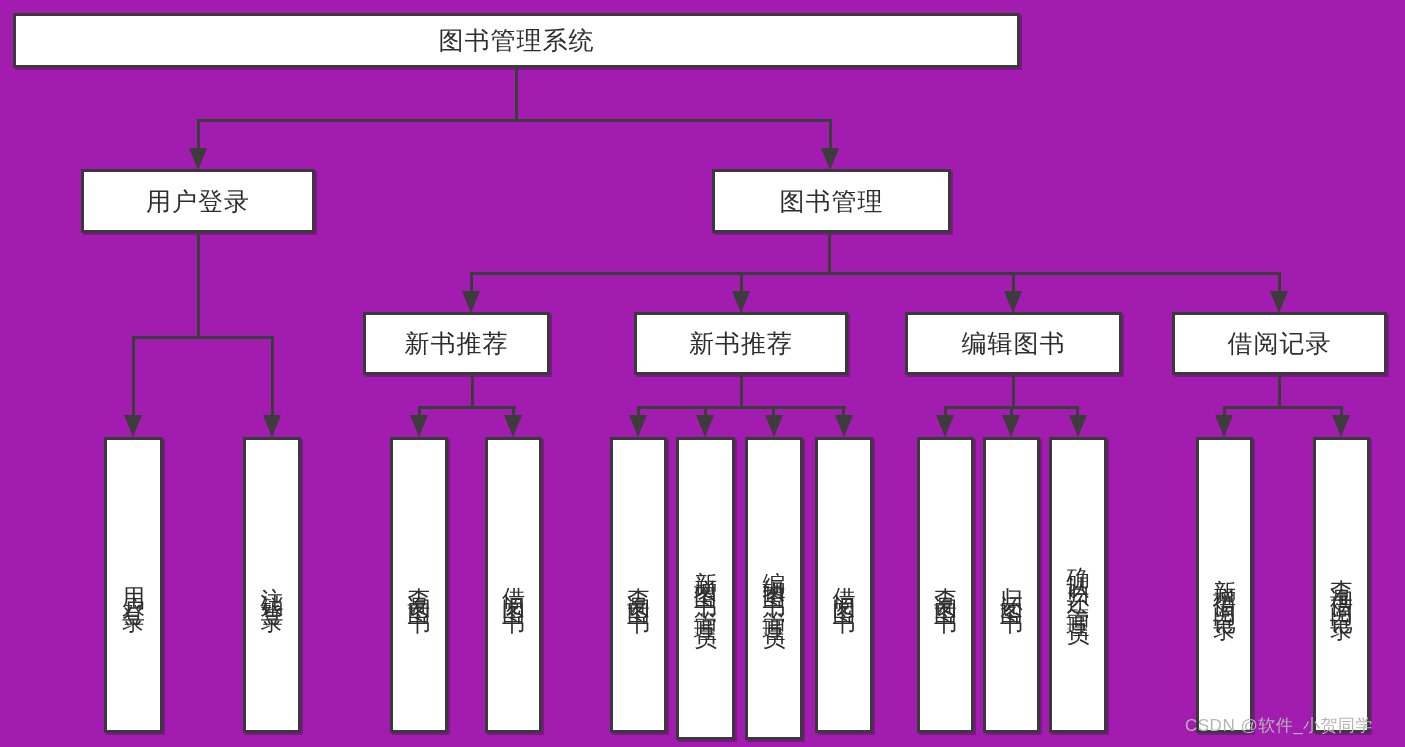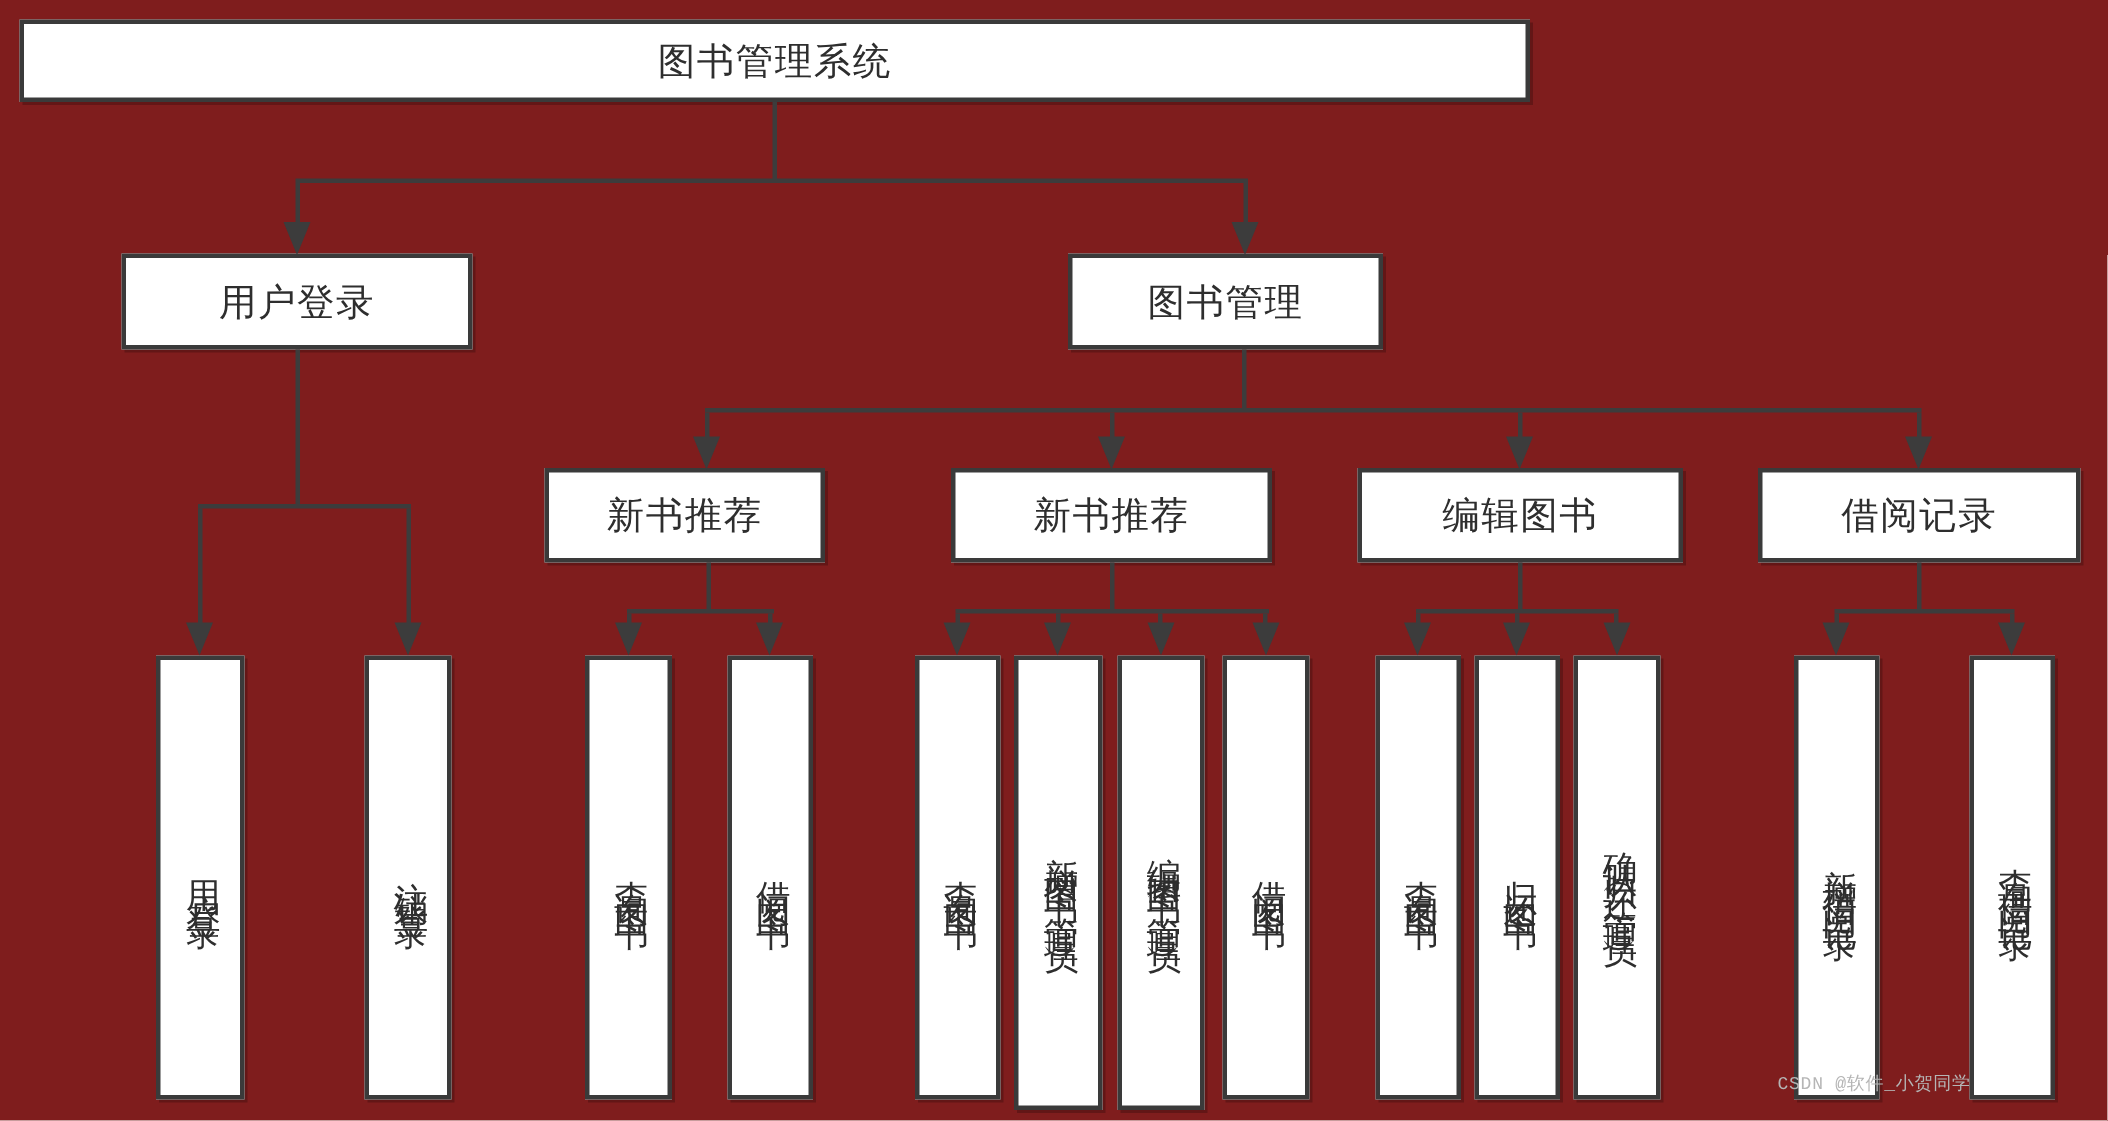--- a/index.html
+++ b/index.html
@@ -1,55 +1,55 @@
 <!DOCTYPE html>
 <html><head>
 <meta charset="utf-8">
 <style>
   html,body{margin:0;padding:0;background:#ffffff;}
   body{font-family:"Liberation Sans", sans-serif;}
-  .stage{position:relative;width:1405px;height:747px;background:#7f1d1d;overflow:hidden;font-family:Liberation Mono, monospace;}
+  .stage{position:relative;width:1405px;height:747px;background:#a21caf;overflow:hidden;}
 
   
   .node{position:absolute;background:#ffffff;border:3px solid #3a3a3a;box-sizing:border-box;
         display:flex;align-items:center;justify-content:center;color:#2e2e2e;
         box-shadow:2px 2px 0 rgba(0,0,0,0.22);}
   .node.h{font-size:25px;letter-spacing:1px;white-space:nowrap;}
   .node.v .vt{writing-mode:vertical-rl;text-orientation:mixed;font-size:23px;letter-spacing:8px;
         line-height:1;display:block;}
 
   
   .seg{position:absolute;background:#3c3c3c;}
   .arr{position:absolute;width:0;height:0;border-left:9px solid transparent;
        border-right:9px solid transparent;border-top:22px solid #3c3c3c;}
 
   
   #root    {left:13px;  top:13px;  width:1007px;height:55px;}
   #n-login {left:81px;  top:169px; width:234px; height:64px;}
-  #n-mgmt  {left:712px; top:169px; width:210px; height:64px;}
+  #n-mgmt  {left:712px; top:169px; width:239px; height:64px;}
   #n-nr    {left:363px; top:312px; width:187px; height:63px;}
   #n-bb    {left:634px; top:312px; width:214px; height:63px;}
   #n-cb    {left:905px; top:312px; width:217px; height:63px;}
   #n-br    {left:1172px;top:312px; width:215px; height:63px;}
 
   #lf-login {left:104px; top:437px;width:59px;height:296px;}
   #lf-logout{left:243px; top:437px;width:58px;height:296px;}
   #lf-nr-q  {left:390px; top:437px;width:58px;height:296px;}
   #lf-nr-b  {left:485px; top:437px;width:57px;height:296px;}
   #lf-bb-q  {left:610px; top:437px;width:57px;height:296px;}
   #lf-bb-a  {left:676px; top:437px;width:59px;height:303px;}
   #lf-bb-e  {left:745px; top:437px;width:58px;height:303px;}
   #lf-bb-b  {left:815px; top:437px;width:58px;height:296px;}
   #lf-cb-q  {left:917px; top:437px;width:57px;height:296px;}
   #lf-cb-r  {left:983px; top:437px;width:57px;height:296px;}
   #lf-cb-c  {left:1049px;top:437px;width:58px;height:296px;}
   #lf-br-a  {left:1196px;top:437px;width:57px;height:296px;}
   #lf-br-q  {left:1313px;top:437px;width:57px;height:296px;}
 
-  .watermark{position:absolute;left:1185px;top:714px;font-size:12px;color:#b5b5b5;
+  .watermark{position:absolute;left:1185px;top:714px;font-size:17px;color:#b5b5b5;
              letter-spacing:0.5px;white-space:nowrap;z-index:5;}
 </style>
 </head>
 <body>
 
 <div class="stage">
 
   <div class="node h" id="root">图书管理系统</div>
   <div class="node h" id="n-login">用户登录</div>
   <div class="node h" id="n-mgmt">图书管理</div>

